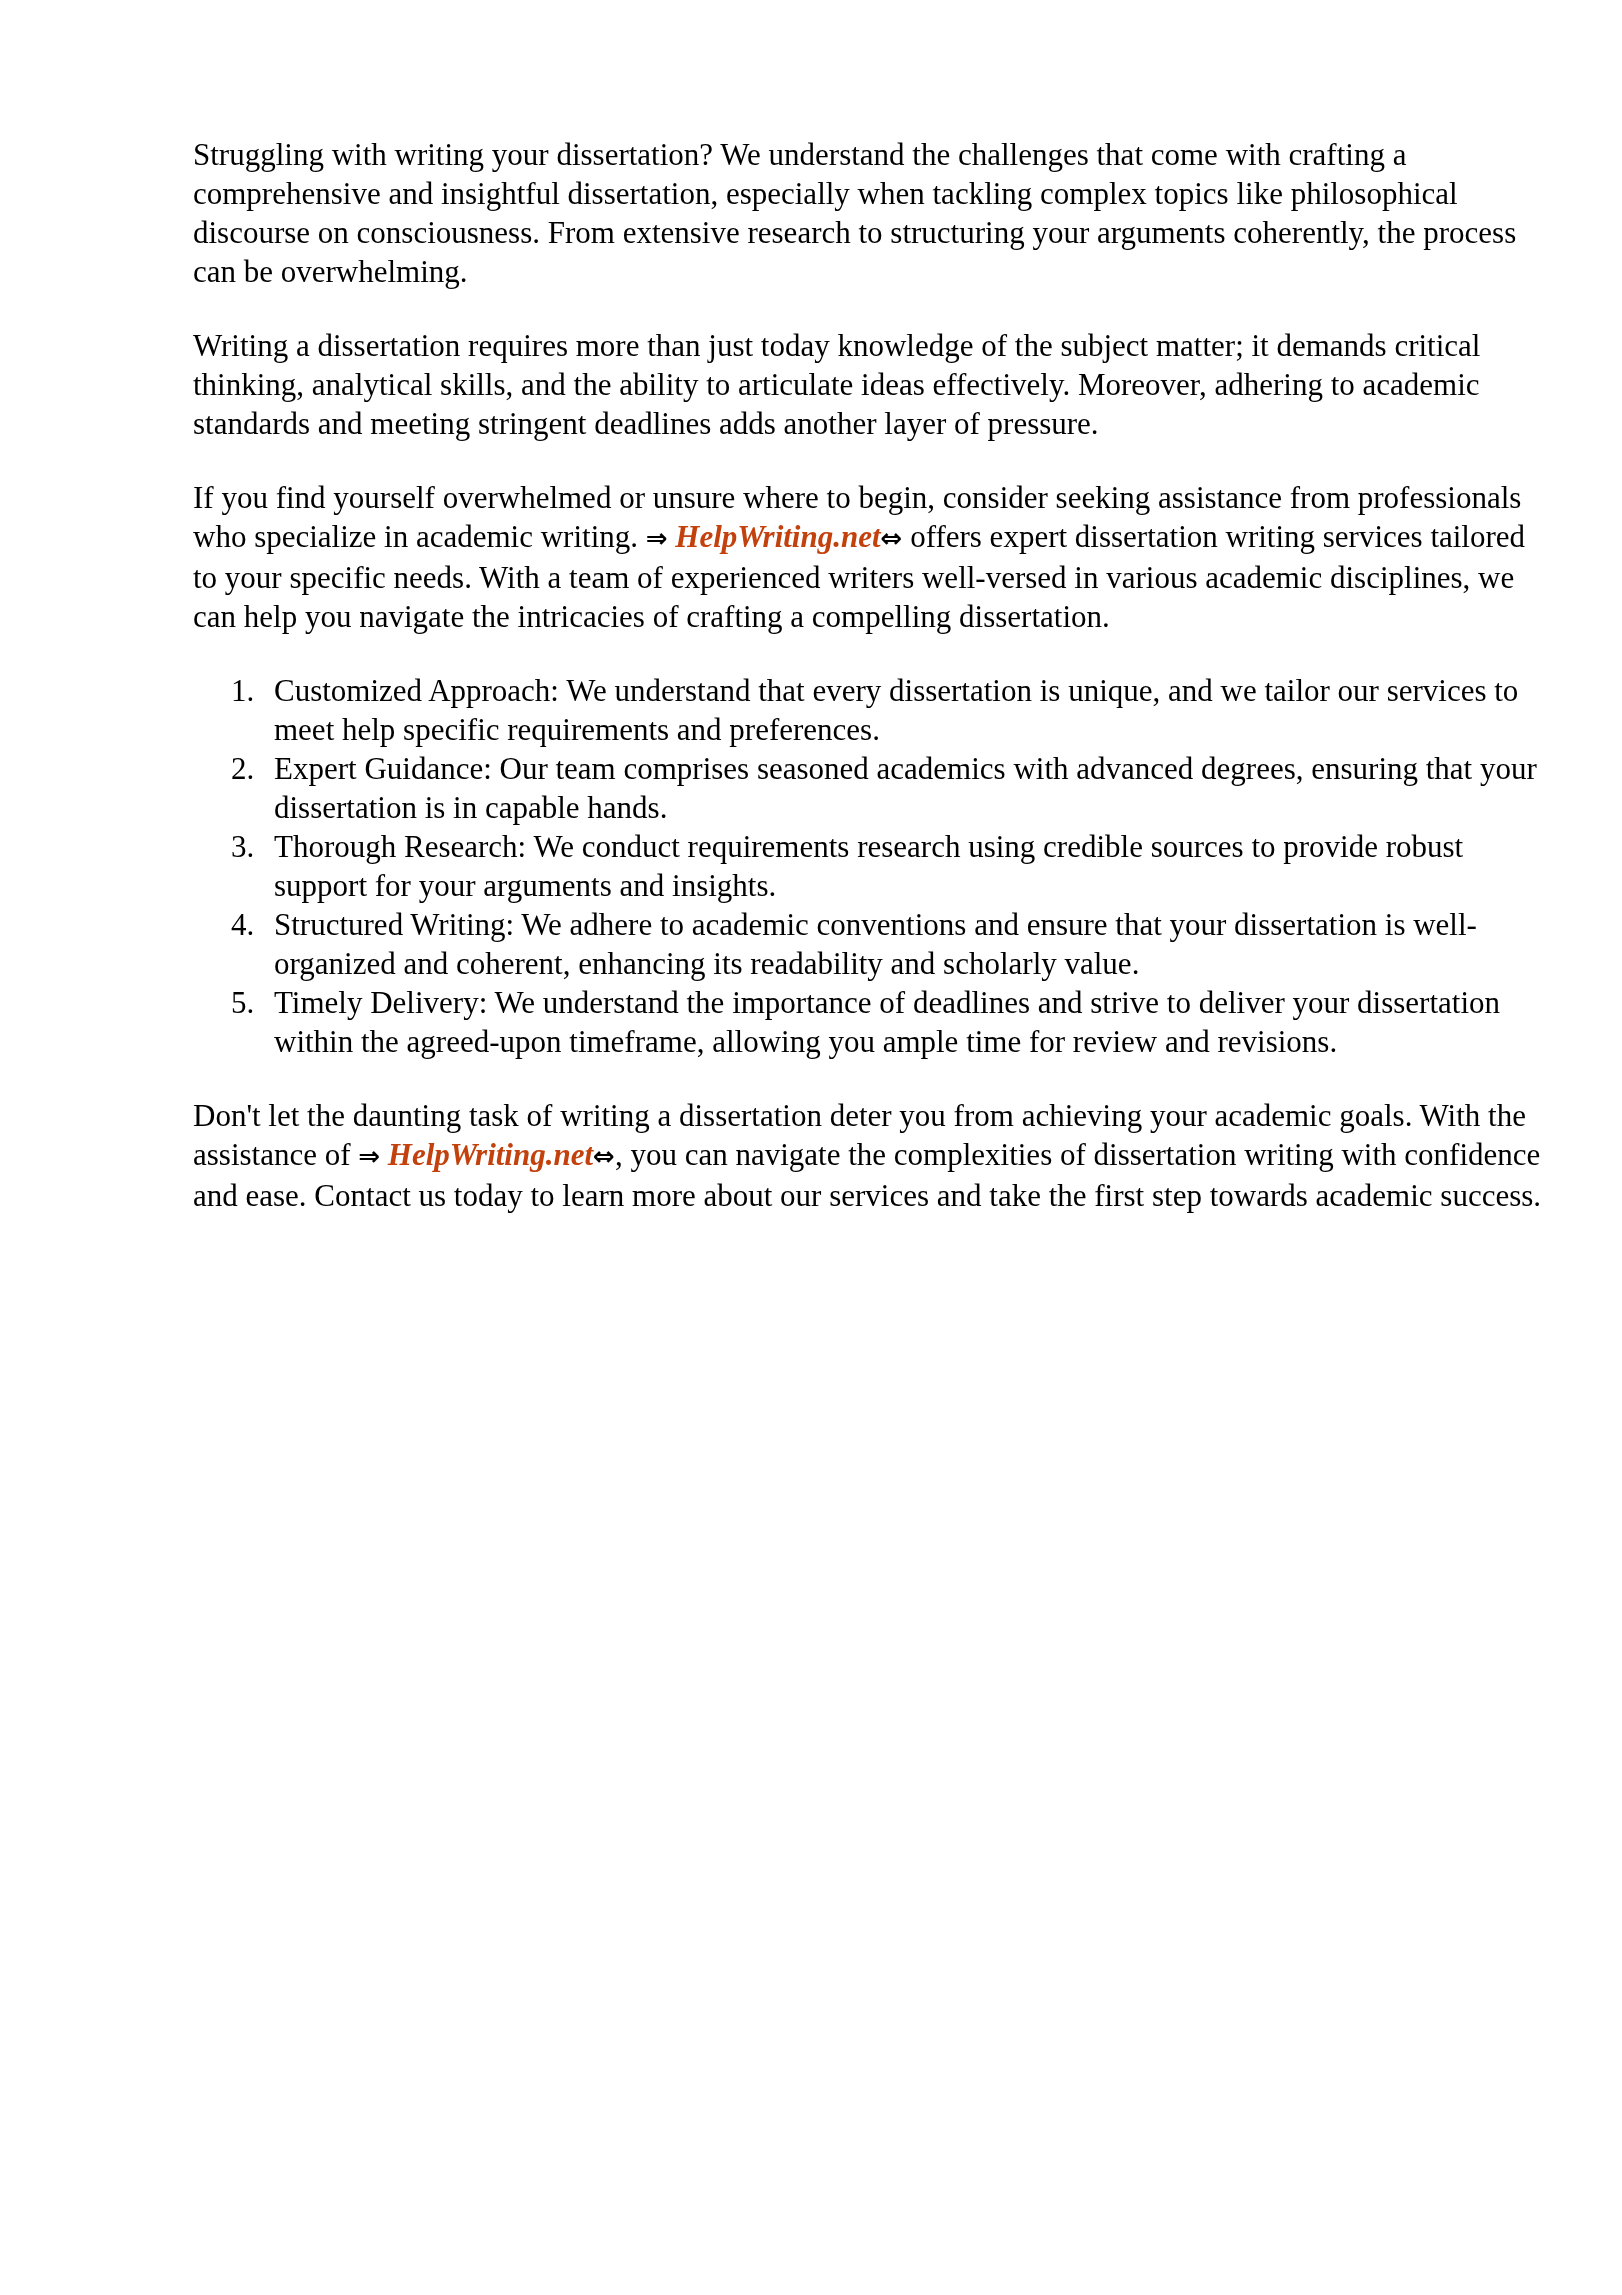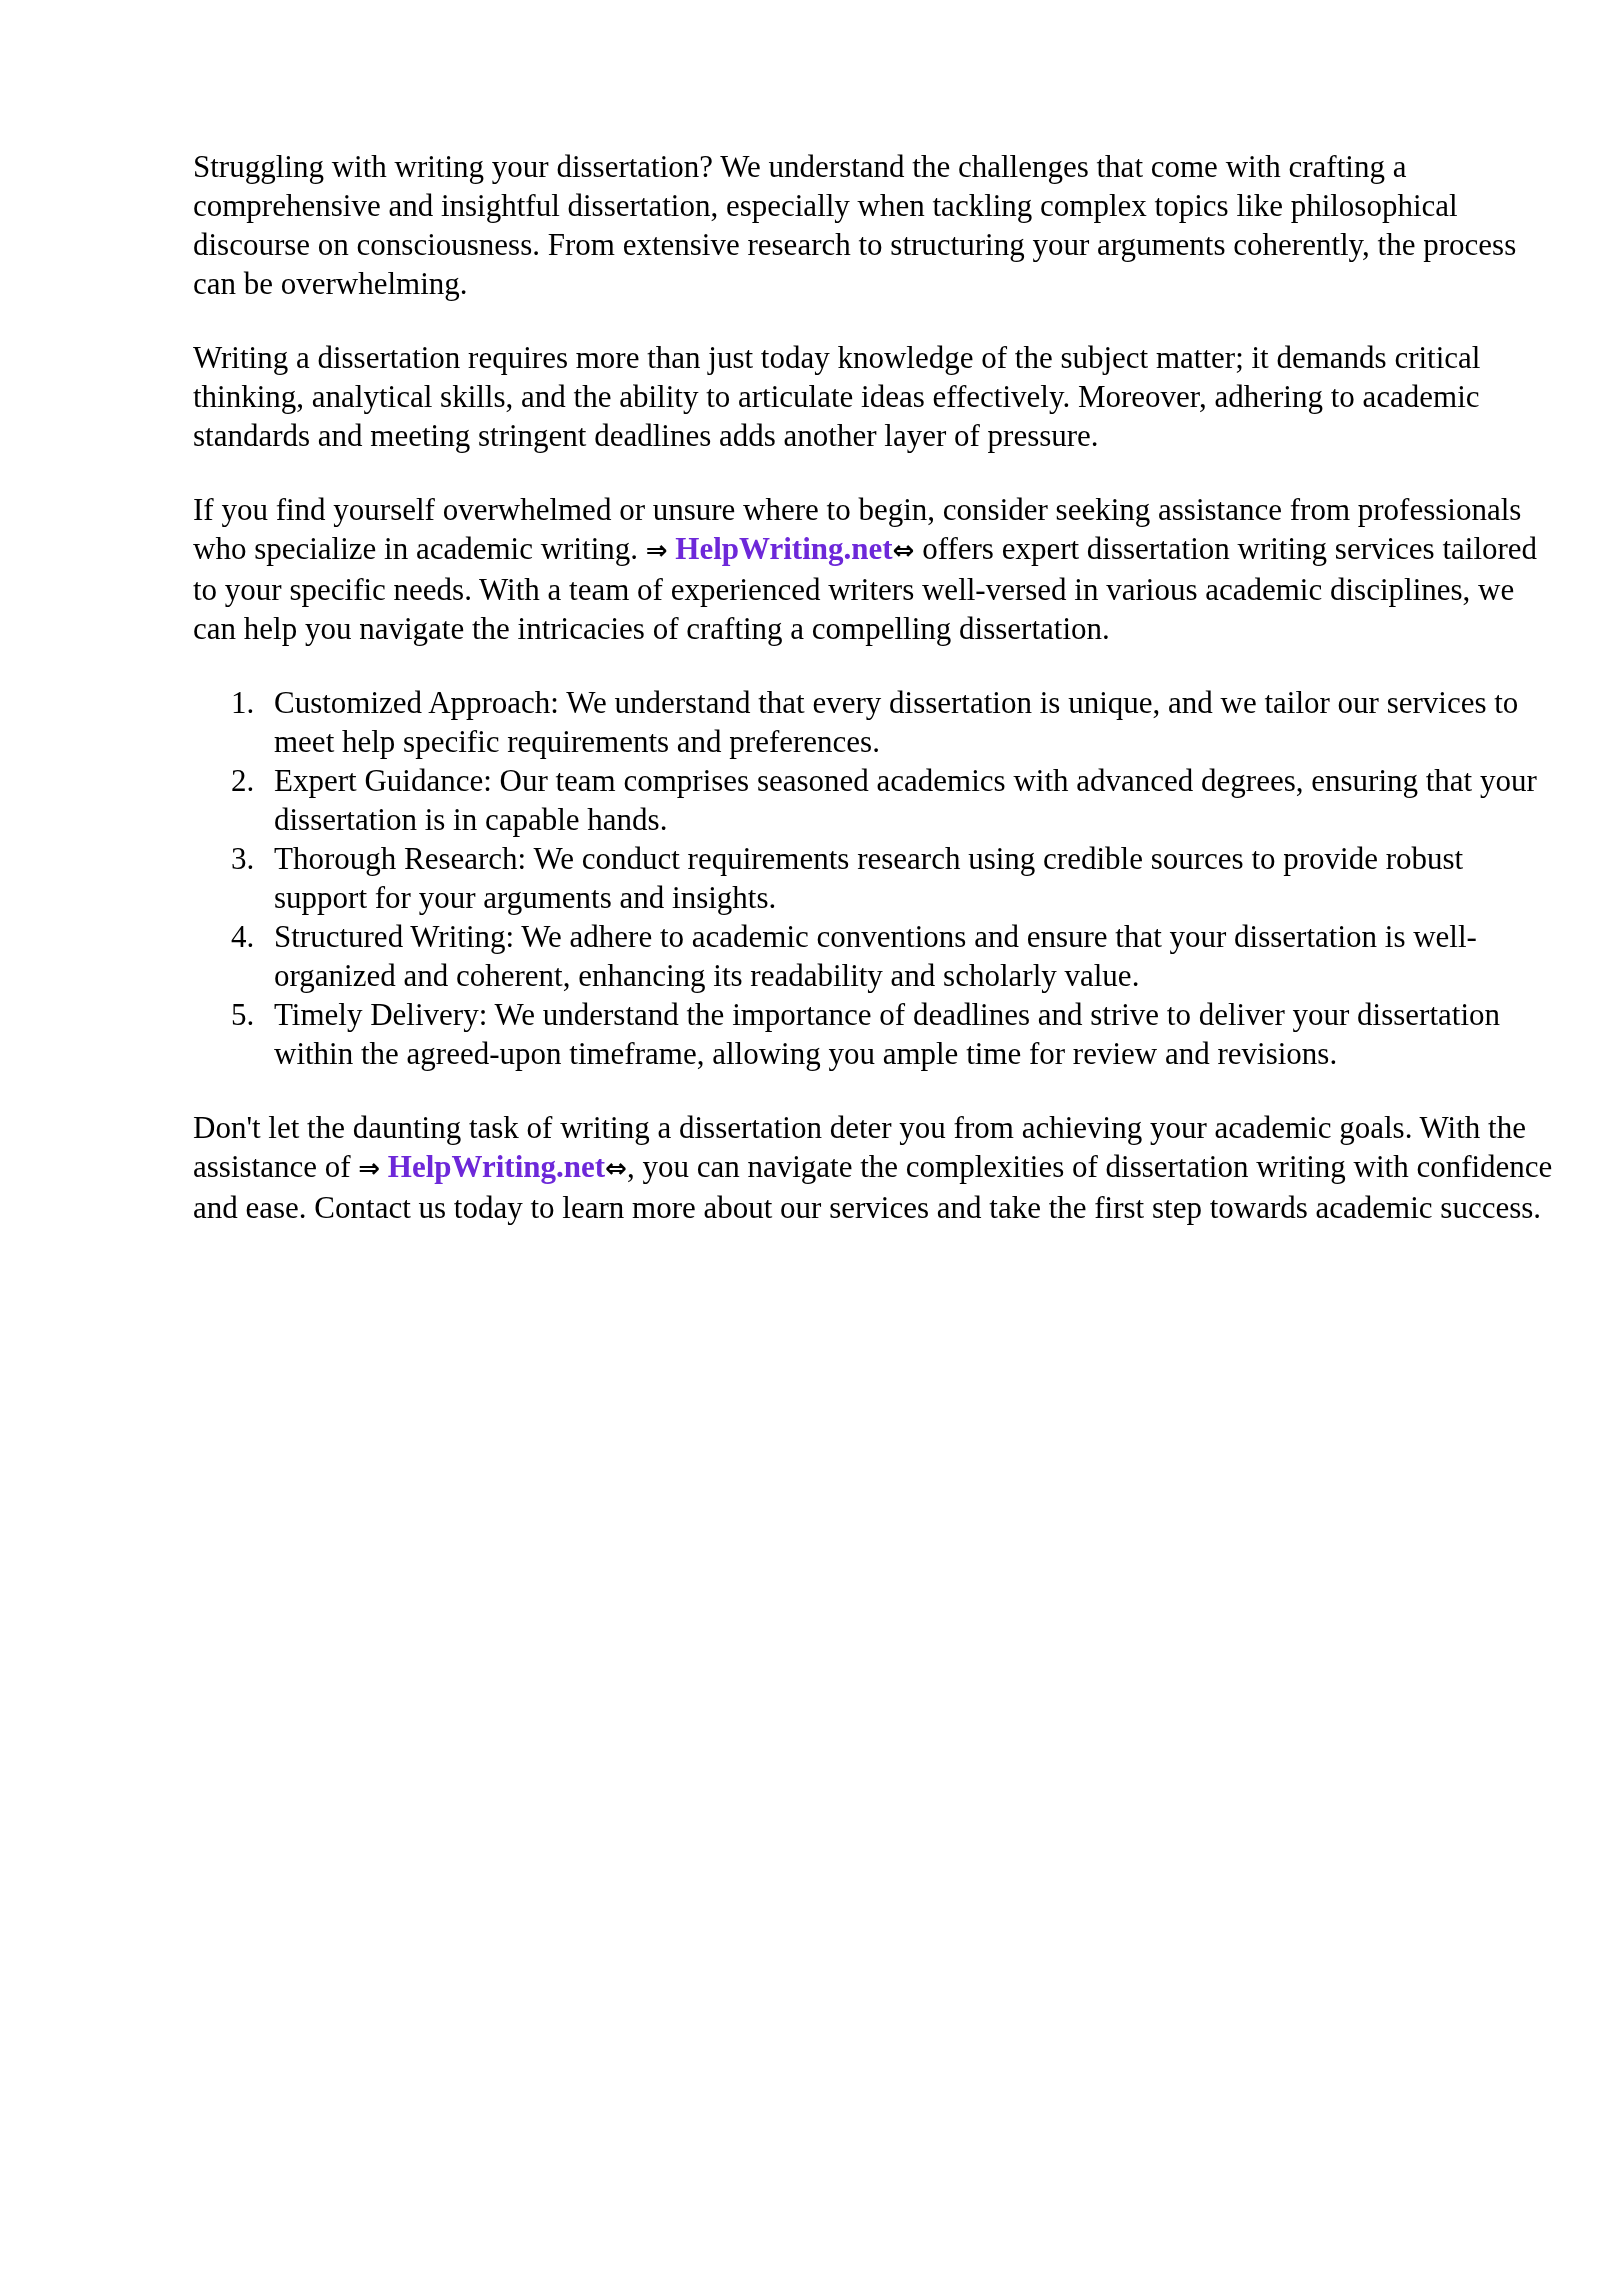--- a/index.html
+++ b/index.html
@@ -17,27 +17,28 @@
     }
     .page {
       position: absolute;
       left: 193px;
       top: 135px;
       width: 1361px;
       font-size: 31px;
       line-height: 39px;
     }
     .para {
-      margin: 12px 0 35px 0;
+      margin: 0 0 35px 0;
     }
     .link {
-      color: #6d28d9;
+      color: #c2410c;
       font-weight: bold;
       text-decoration: none;
       cursor: pointer;
+      font-style: italic;
     }
     .arrow {
       font-family: "DejaVu Sans", sans-serif;
       font-size: 26px;
       font-weight: bold;
     }
     ol.features {
       margin: 0 0 35px 0;
       padding: 0 0 0 81px;
       list-style: none;

